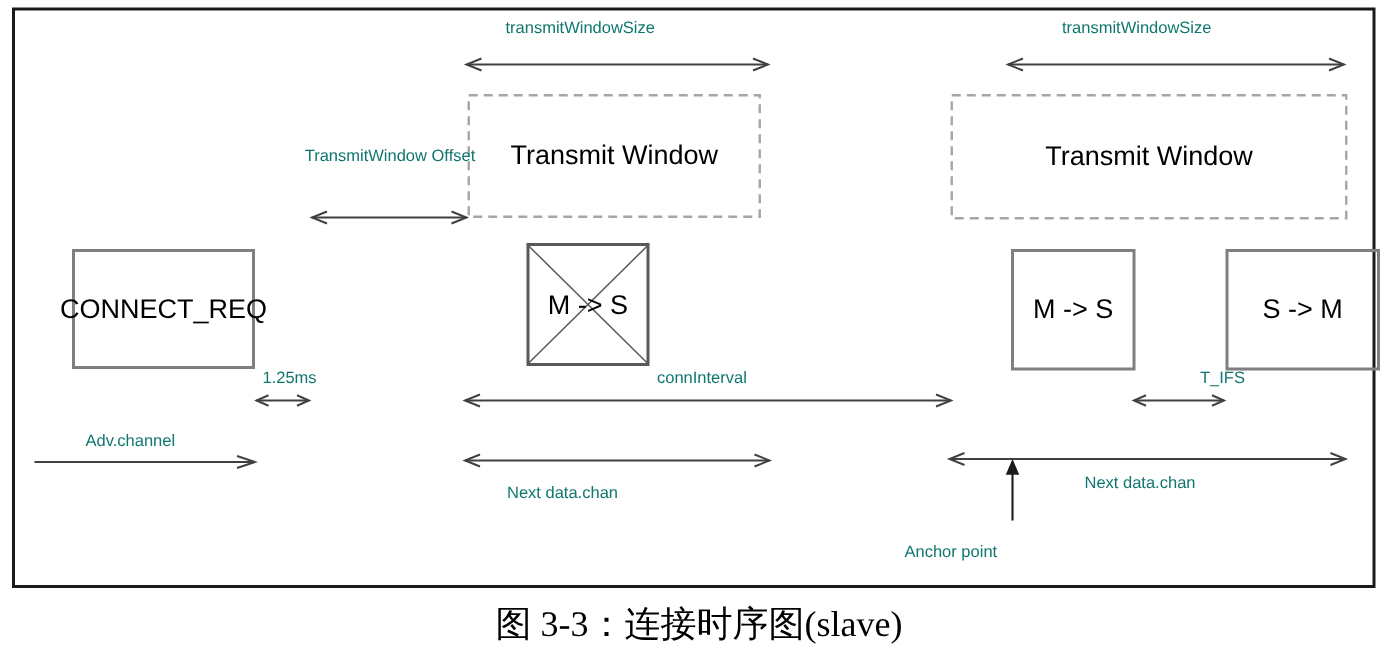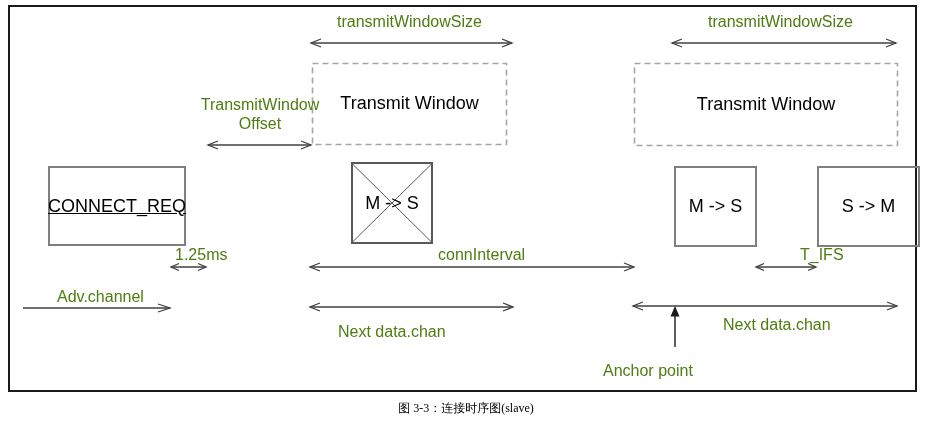--- a/index.html
+++ b/index.html
@@ -29,36 +29,36 @@
     justify-content: center;
     font-size: 18px;
     background: transparent;
     white-space: nowrap;
   }
   .solid-box  { border: 2px solid #7f7f7f; }
   .crossed-box{ border: 2px solid #595959; }
   .win-label  {  }
   .lbl {
     position: absolute;
-    font-size: 16px;
+    font-size: 11px;
     white-space: nowrap;
-    color: #4d7c0f;
+    color: #0f766e;
   }
   .lbl-wrap {
     white-space: normal;
     text-align: center;
     line-height: 19px;
   }
   .caption {
     position: absolute;
     left: 0; right: 0;
     top: 400px;
     text-align: center;
     font-family: "Liberation Serif", "DejaVu Serif", serif;
-    font-size: 12px;
+    font-size: 24px;
     color: #000000;
   }
 </style>
 </head>
 <body>
 
 <div id="stage">
 
   <div class="frame"></div>
 
@@ -128,21 +128,21 @@
       <polyline points="643,302 633,306 643,310"></polyline>
       <polyline points="887,302 897,306 887,310"></polyline>
     </g>
 
     <g>
       <line x1="675" y1="347" x2="675" y2="314" stroke="#1a1a1a" stroke-width="1.4"></line>
       <polygon points="675,306 670.5,316.5 679.5,316.5" fill="#1a1a1a"></polygon>
     </g>
   </svg>
 
-  <div class="box solid-box" style="left:48px; top:166px; width:138px; height:80px;text-decoration:underline;">
+  <div class="box solid-box" style="left:48px; top:166px; width:122px; height:80px;">
     <span>CONNECT_REQ</span>
   </div>
 
   <div class="box crossed-box" style="left:351px; top:162px; width:82px; height:82px;">
     <span>M -&gt; S</span>
   </div>
 
   <div class="box solid-box" style="left:674px; top:166px; width:83px; height:81px;">
     <span>M -&gt; S</span>
   </div>

